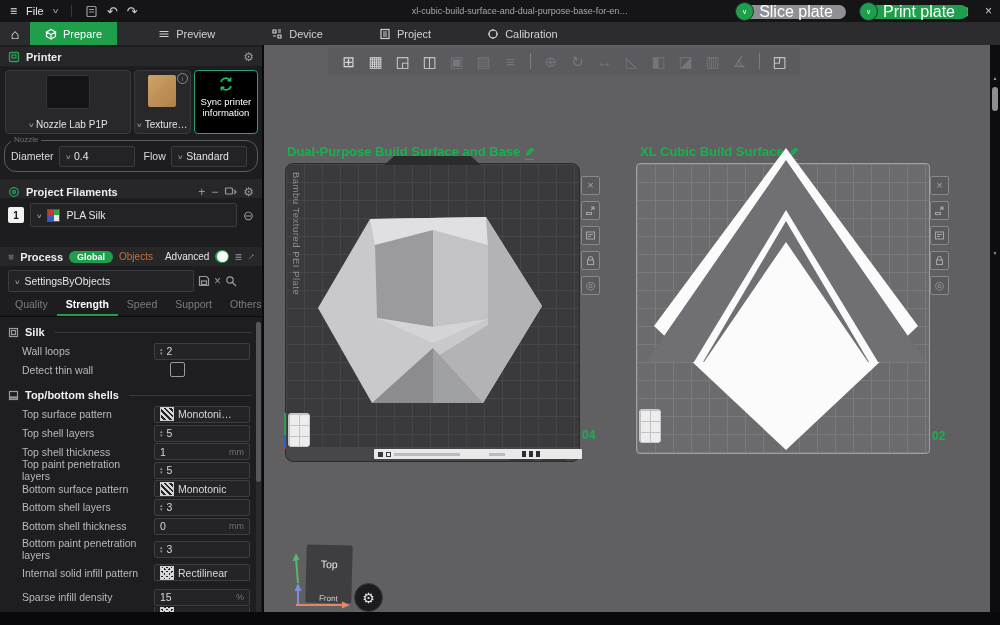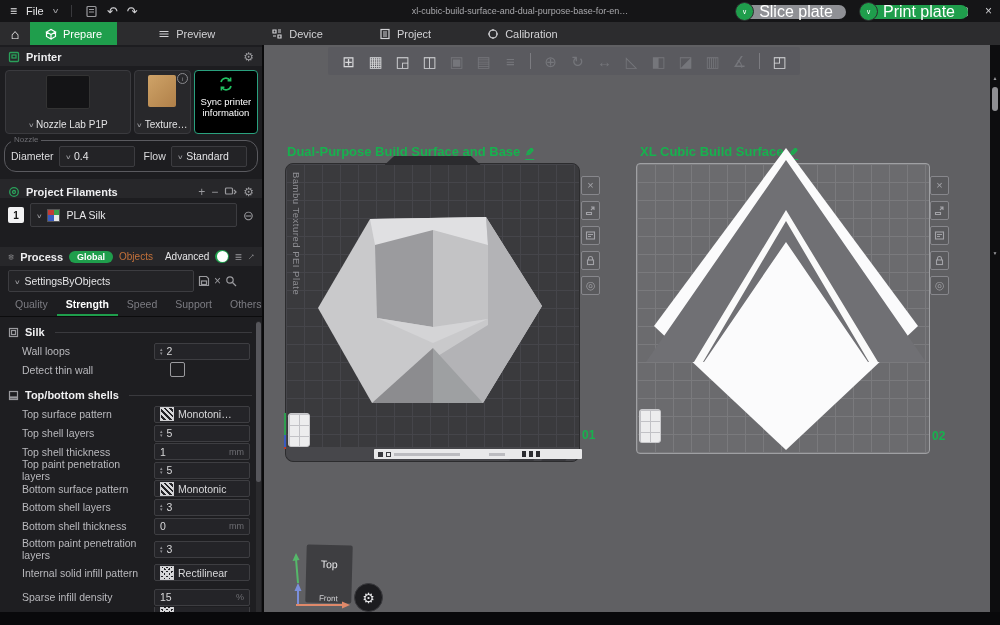--- a/index.html
+++ b/index.html
@@ -561,21 +561,21 @@
           </svg>
         </div>
       <div class="pic">
           <svg width="11" height="11" viewBox="0 0 11 11">
             <rect x="2.5" y="5" width="6" height="4.5"></rect>
             <path d="M3.5 5V3.5a2 2 0 0 1 4 0V5"></path>
           </svg>
         </div>
       <div class="pic">◎</div>
     </div>
-    <div class="pnum" style="left:320px;top:383px;">01</div>
+    <div class="pnum" style="left:320px;top:383px;">04</div>
 
     <div class="plate-title" style="left:378px;top:99px;">
       <span>XL Cubic Build Surface</span><span class="edit-ic">✎</span>
     </div>
     <div class="plate2">
       <div class="marker" style="bottom:10px;"></div>
     </div>
     <svg class="obj" style="left:368px;top:85px;" width="310" height="330" viewBox="0 0 310 330">
       <polygon points="156,18 288,196 156,320 24,196" fill="#fbfbfc"></polygon>
       <polygon points="16,232 156,30 296,232 238,232 156,112 74,232" fill="#707074"></polygon>

